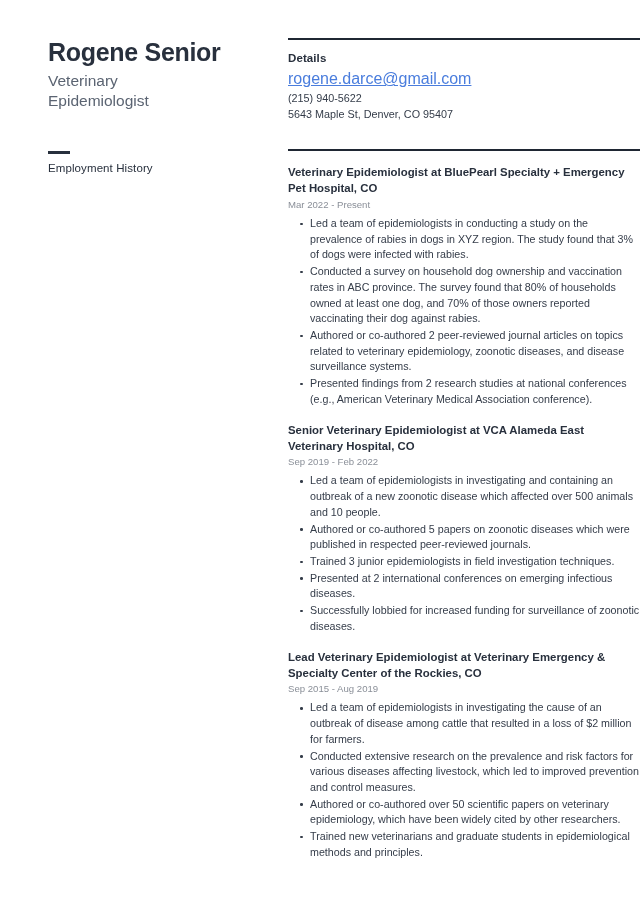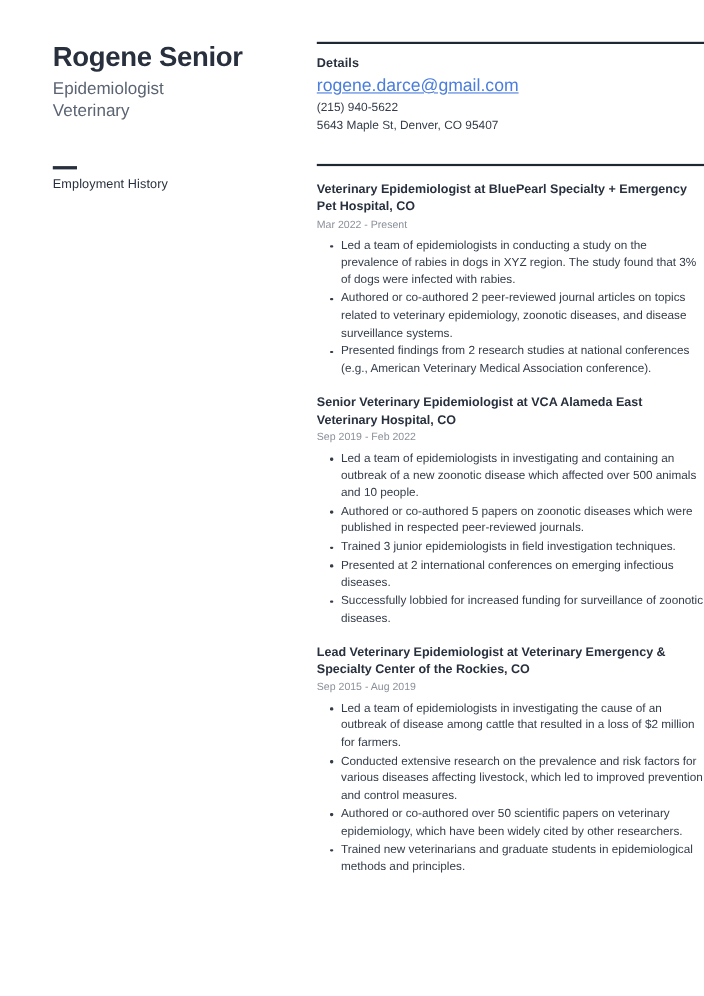--- a/index.html
+++ b/index.html
@@ -72,22 +72,22 @@
   }
 </style>
 </head>
 <body>
 
 <div class="page">
 
   <div class="left">
     <h1 class="name">Rogene Senior</h1>
     <div class="subtitle">
+      <div>Veterinary</div>
       <div>Epidemiologist</div>
-      <div>Veterinary</div>
     </div>
     <div class="left-rule"></div>
     <div class="section-label">Employment History</div>
   </div>
 
   <div class="right">
 
     <div class="hr"></div>
 
     <div class="details-block">
@@ -102,20 +102,21 @@
     <div class="emp-gap"></div>
 
     <div class="hr"></div>
 
     <div id="jobs-container" style="padding-top:13px;">
         <div class="job">
           <div class="job-title">Veterinary Epidemiologist at BluePearl Specialty + Emergency Pet Hospital, CO</div>
           <div class="job-date">Mar 2022 - Present</div>
           <ul class="bullets">
             <li>Led a team of epidemiologists in conducting a study on the prevalence of rabies in dogs in XYZ region. The study found that 3% of dogs were infected with rabies.</li>
+            <li>Conducted a survey on household dog ownership and vaccination rates in ABC province. The survey found that 80% of households owned at least one dog, and 70% of those owners reported vaccinating their dog against rabies.</li>
             <li>Authored or co-authored 2 peer-reviewed journal articles on topics related to veterinary epidemiology, zoonotic diseases, and disease surveillance systems.</li>
             <li>Presented findings from 2 research studies at national conferences (e.g., American Veterinary Medical Association conference).</li>
           </ul>
         </div>
         <div class="job">
           <div class="job-title">Senior Veterinary Epidemiologist at VCA Alameda East Veterinary Hospital, CO</div>
           <div class="job-date">Sep 2019 - Feb 2022</div>
           <ul class="bullets">
             <li>Led a team of epidemiologists in investigating and containing an outbreak of a new zoonotic disease which affected over 500 animals and 10 people.</li>
             <li>Authored or co-authored 5 papers on zoonotic diseases which were published in respected peer-reviewed journals.</li>

